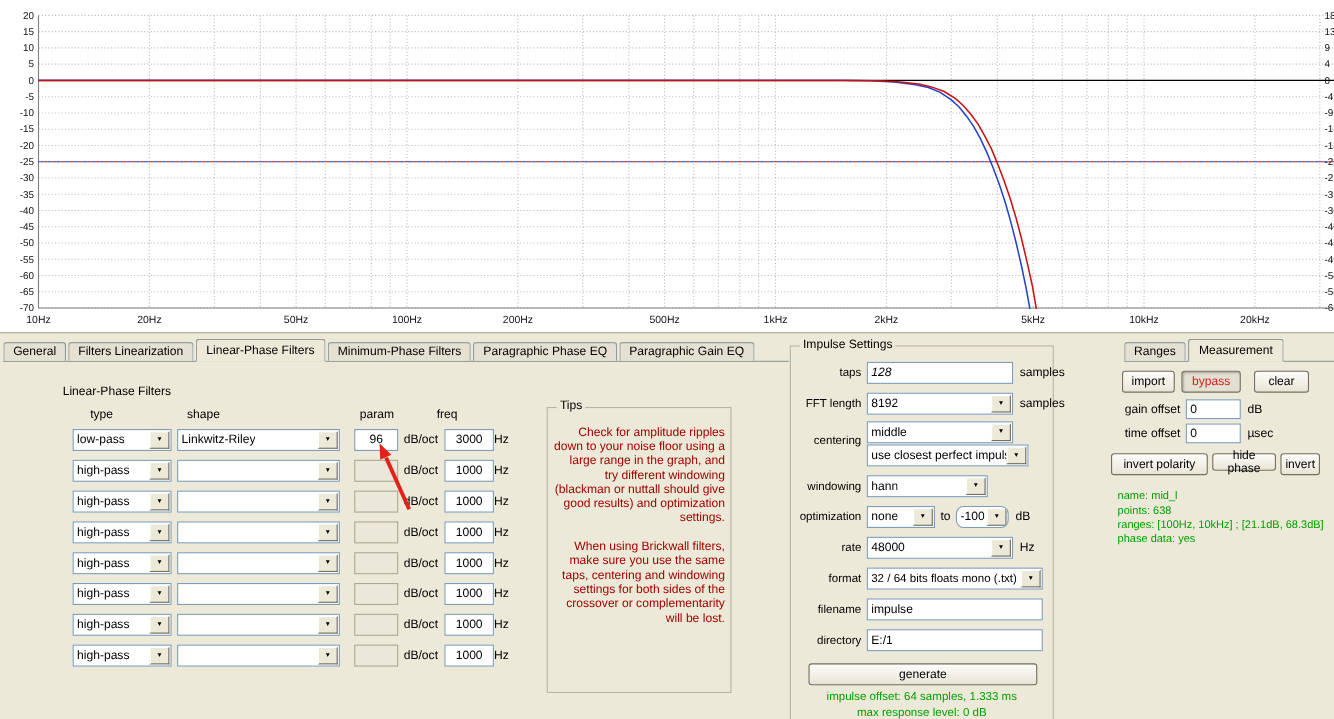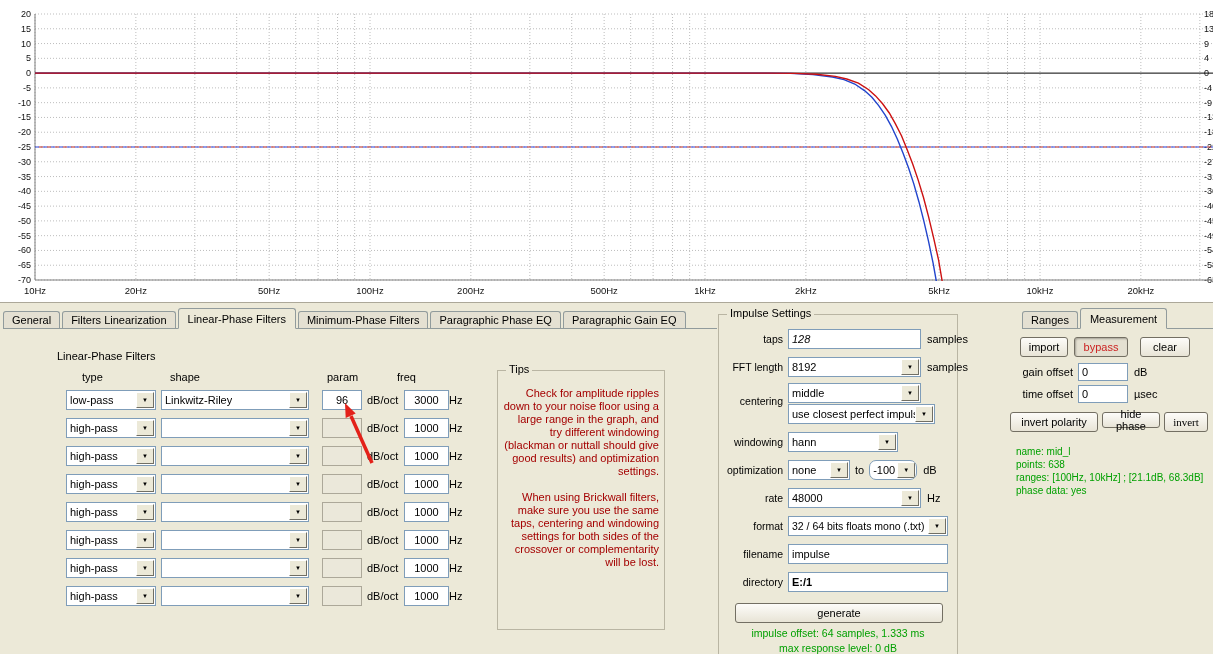--- a/index.html
+++ b/index.html
@@ -388,21 +388,21 @@
       </div>
     </div>
 
     <div class="irow" style="top:229px;">
       <span class="ilabel">filename</span>
       <input class="tb" style="width: 160px;" value="impulse">
     </div>
 
     <div class="irow" style="top:257px;">
       <span class="ilabel">directory</span>
-      <input class="tb" style="width: 160px; font-weight: bold;" value="E:/1">
+      <input class="tb" style="width: 160px;" value="E:/1">
     </div>
 
     <button class="btn" style="position:absolute;left:16px;top:288px;width:208px;height:20px;">generate</button>
 
     <div class="gstatus" style="top:312px;">impulse offset: 64 samples, 1.333 ms</div>
     <div class="gstatus" style="top:327px;">max response level: 0 dB</div>
   </div>
 
   <div class="tabbar" id="right-tabs" style="left:1022px;top:305px;width:220px;">
       <div class="tab">Ranges</div>
@@ -417,21 +417,21 @@
     <span class="mlabel" style="left:1005px;top:366px;">gain offset</span>
     <input class="tb" style="position: absolute; left: 1078px; top: 363px; width: 50px; height: 18px;" value="0">
     <span style="position:absolute;left:1134px;top:366px;">dB</span>
 
     <span class="mlabel" style="left:1005px;top:388px;">time offset</span>
     <input class="tb" style="position: absolute; left: 1078px; top: 385px; width: 50px; height: 18px;" value="0">
     <span style="position:absolute;left:1134px;top:388px;">µsec</span>
 
     <button class="btn" style="position:absolute;left:1010px;top:412px;width:88px;height:20px;">invert polarity</button>
     <button class="btn" style="position:absolute;left:1102px;top:412px;width:58px;height:16px;">hide phase</button>
-    <button class="btn" style="position:absolute;left:1164px;top:412px;width:44px;height:20px;font-family:Liberation Serif, serif;">invert</button>
+    <button class="btn" style="position:absolute;left:1164px;top:412px;width:36px;height:20px;">invert</button>
 
     <div class="minfo green" style="position:absolute;left:1016px;top:445px;font-size:10px;">
       <div>name: mid_l</div>
       <div>points: 638</div>
       <div>ranges: [100Hz, 10kHz] ; [21.1dB, 68.3dB]</div>
       <div>phase data: yes</div>
     </div>
   </div>
 
 </div>

